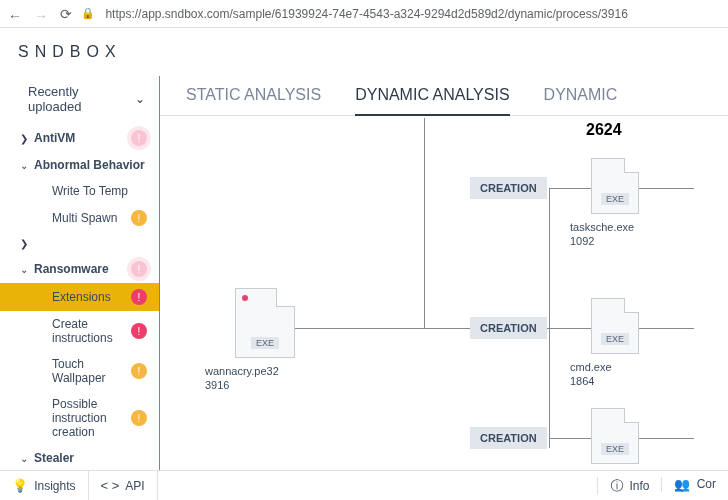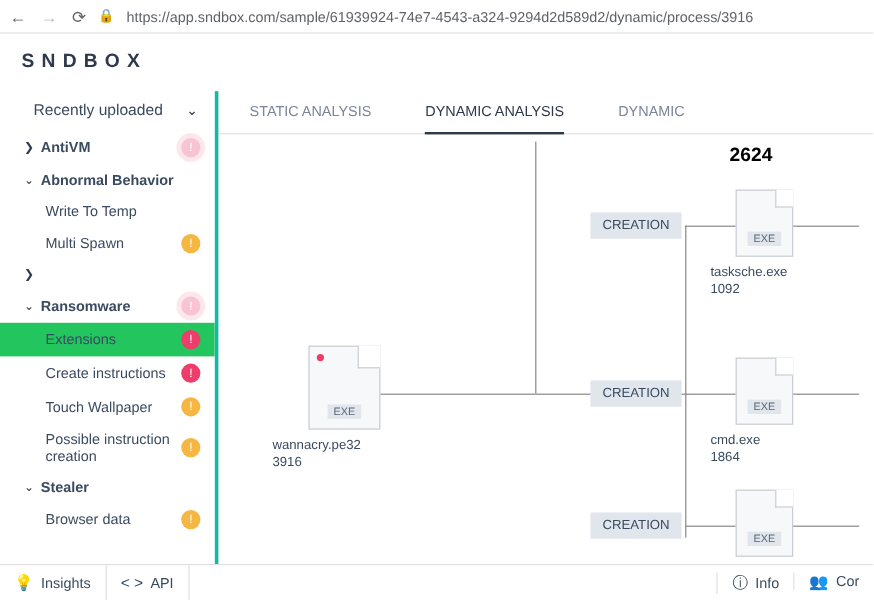--- a/index.html
+++ b/index.html
@@ -5,47 +5,47 @@
 * { box-sizing: border-box; margin: 0; padding: 0; font-family: -apple-system, BlinkMacSystemFont, "Segoe UI", Arial, sans-serif; }
 body { background: #fff; width: 728px; height: 500px; overflow: hidden; position: relative; }
 
 .browser-bar { height: 28px; display: flex; align-items: center; padding: 0 8px; gap: 10px; border-bottom: 1px solid #e0e0e0; }
 .nav-btns { display: flex; gap: 12px; color: #5f6368; }
 .nav-btns span { cursor: pointer; font-size: 14px; }
 .lock { color: #5f6368; font-size: 11px; }
 .url { color: #5f6368; font-size: 12px; flex: 1; white-space: nowrap; overflow: hidden; }
 
 .topbar { height: 48px; display: flex; align-items: center; padding: 0 18px; }
-.logo { letter-spacing: 6px; font-size: 16px; color: #2e3a4b; font-weight: 700; }
+.logo { letter-spacing: 6px; font-size: 16px; color: #2e3a4b; font-weight: 400; }
 
 .main { display: flex; height: calc(100% - 28px - 48px - 30px); }
 
-.sidebar { width: 182px; border-right: 3px solid #14b8a6; overflow-y: auto; }
+.sidebar { width: 160px; border-right: 1px solid #14b8a6; overflow-y: auto; }
 .sidebar-header { display: flex; align-items: center; justify-content: space-between; padding: 8px 14px 10px 28px; color: #3a4a5f; font-size: 13px; }
 .chev { font-size: 12px; color: #2e3a4b; }
 .tree-item { display: flex; align-items: center; padding: 6px 10px 6px 20px; font-size: 12px; color: #3a4a5f; position: relative; cursor: pointer; }
 .tree-item .caret { width: 14px; font-size: 10px; color: #2e3a4b; }
 .tree-item .label { flex: 1; }
 .tree-item.bold .label { font-weight: 600; }
 .tree-item .badge { width: 16px; height: 16px; border-radius: 50%; display: flex; align-items: center; justify-content: center; font-size: 10px; color: #fff; margin-right: 2px; }
 .badge.pink { background: #f8c3d3; box-shadow: 0 0 0 4px rgba(248,195,211,0.4); }
 .badge.red { background: #ee3d6a; }
 .badge.yellow { background: #f5b642; }
-.tree-sub { padding-left: 24px; }
-.tree-item.selected { background: #22c55e; }
+.tree-sub { padding-left: 38px; }
+.tree-item.selected { background: #eab308; }
 
 .content { flex: 1; position: relative; overflow: hidden; }
-.tabs { display: flex; gap: 45px; padding: 10px 26px 0 26px; border-bottom: 1px solid #e0e0e0; font-size: 12px; color: #7a8699; }
+.tabs { display: flex; gap: 34px; padding: 10px 26px 0 26px; border-bottom: 1px solid #e0e0e0; font-size: 16px; color: #7a8699; }
 .tab { padding-bottom: 10px; cursor: pointer; }
 .tab.active { color: #2e3a4b; border-bottom: 2px solid #2e3a4b; margin-bottom: -1px; }
 
 .graph { position: absolute; top: 42px; left: 0; right: 0; bottom: 0; }
 .vline { position: absolute; width: 1px; background: #888; }
 .hline { position: absolute; height: 1px; background: #888; }
-.creation-tag { position: absolute; background: #e1e6ed; color: #3a4a5f; font-size: 11px; font-weight: 400; padding: 5px 10px; }
+.creation-tag { position: absolute; background: #e1e6ed; color: #3a4a5f; font-size: 11px; font-weight: 700; padding: 5px 10px; }
 .file-node { position: absolute; text-align: left; font-size: 11px; color: #3a4a5f; }
 .file-icon { width: 48px; height: 56px; border: 1px solid #c8ccd2; background: #f7f8fa; position: relative; margin: 0 auto 6px; }
 .file-icon.big { width: 60px; height: 70px; }
 .file-icon::before { content: ""; position: absolute; top: -1px; right: -1px; width: 14px; height: 14px; background: #fff; border-left: 1px solid #c8ccd2; border-bottom: 1px solid #c8ccd2; }
 .file-icon.big::before { width: 18px; height: 18px; }
 .file-icon .dot { position: absolute; top: 6px; left: 6px; width: 6px; height: 6px; border-radius: 50%; background: #ee3d6a; }
 .file-icon .ext { position: absolute; bottom: 8px; left: 50%; transform: translateX(-50%); background: #e1e6ed; font-size: 9px; padding: 1px 5px; color: #5a6678; }
 .file-label { line-height: 1.3; }
 
 .bottombar { position: absolute; bottom: 0; left: 0; right: 0; height: 30px; border-top: 1px solid #e0e0e0; display: flex; align-items: center; font-size: 12px; color: #3a4a5f; }

